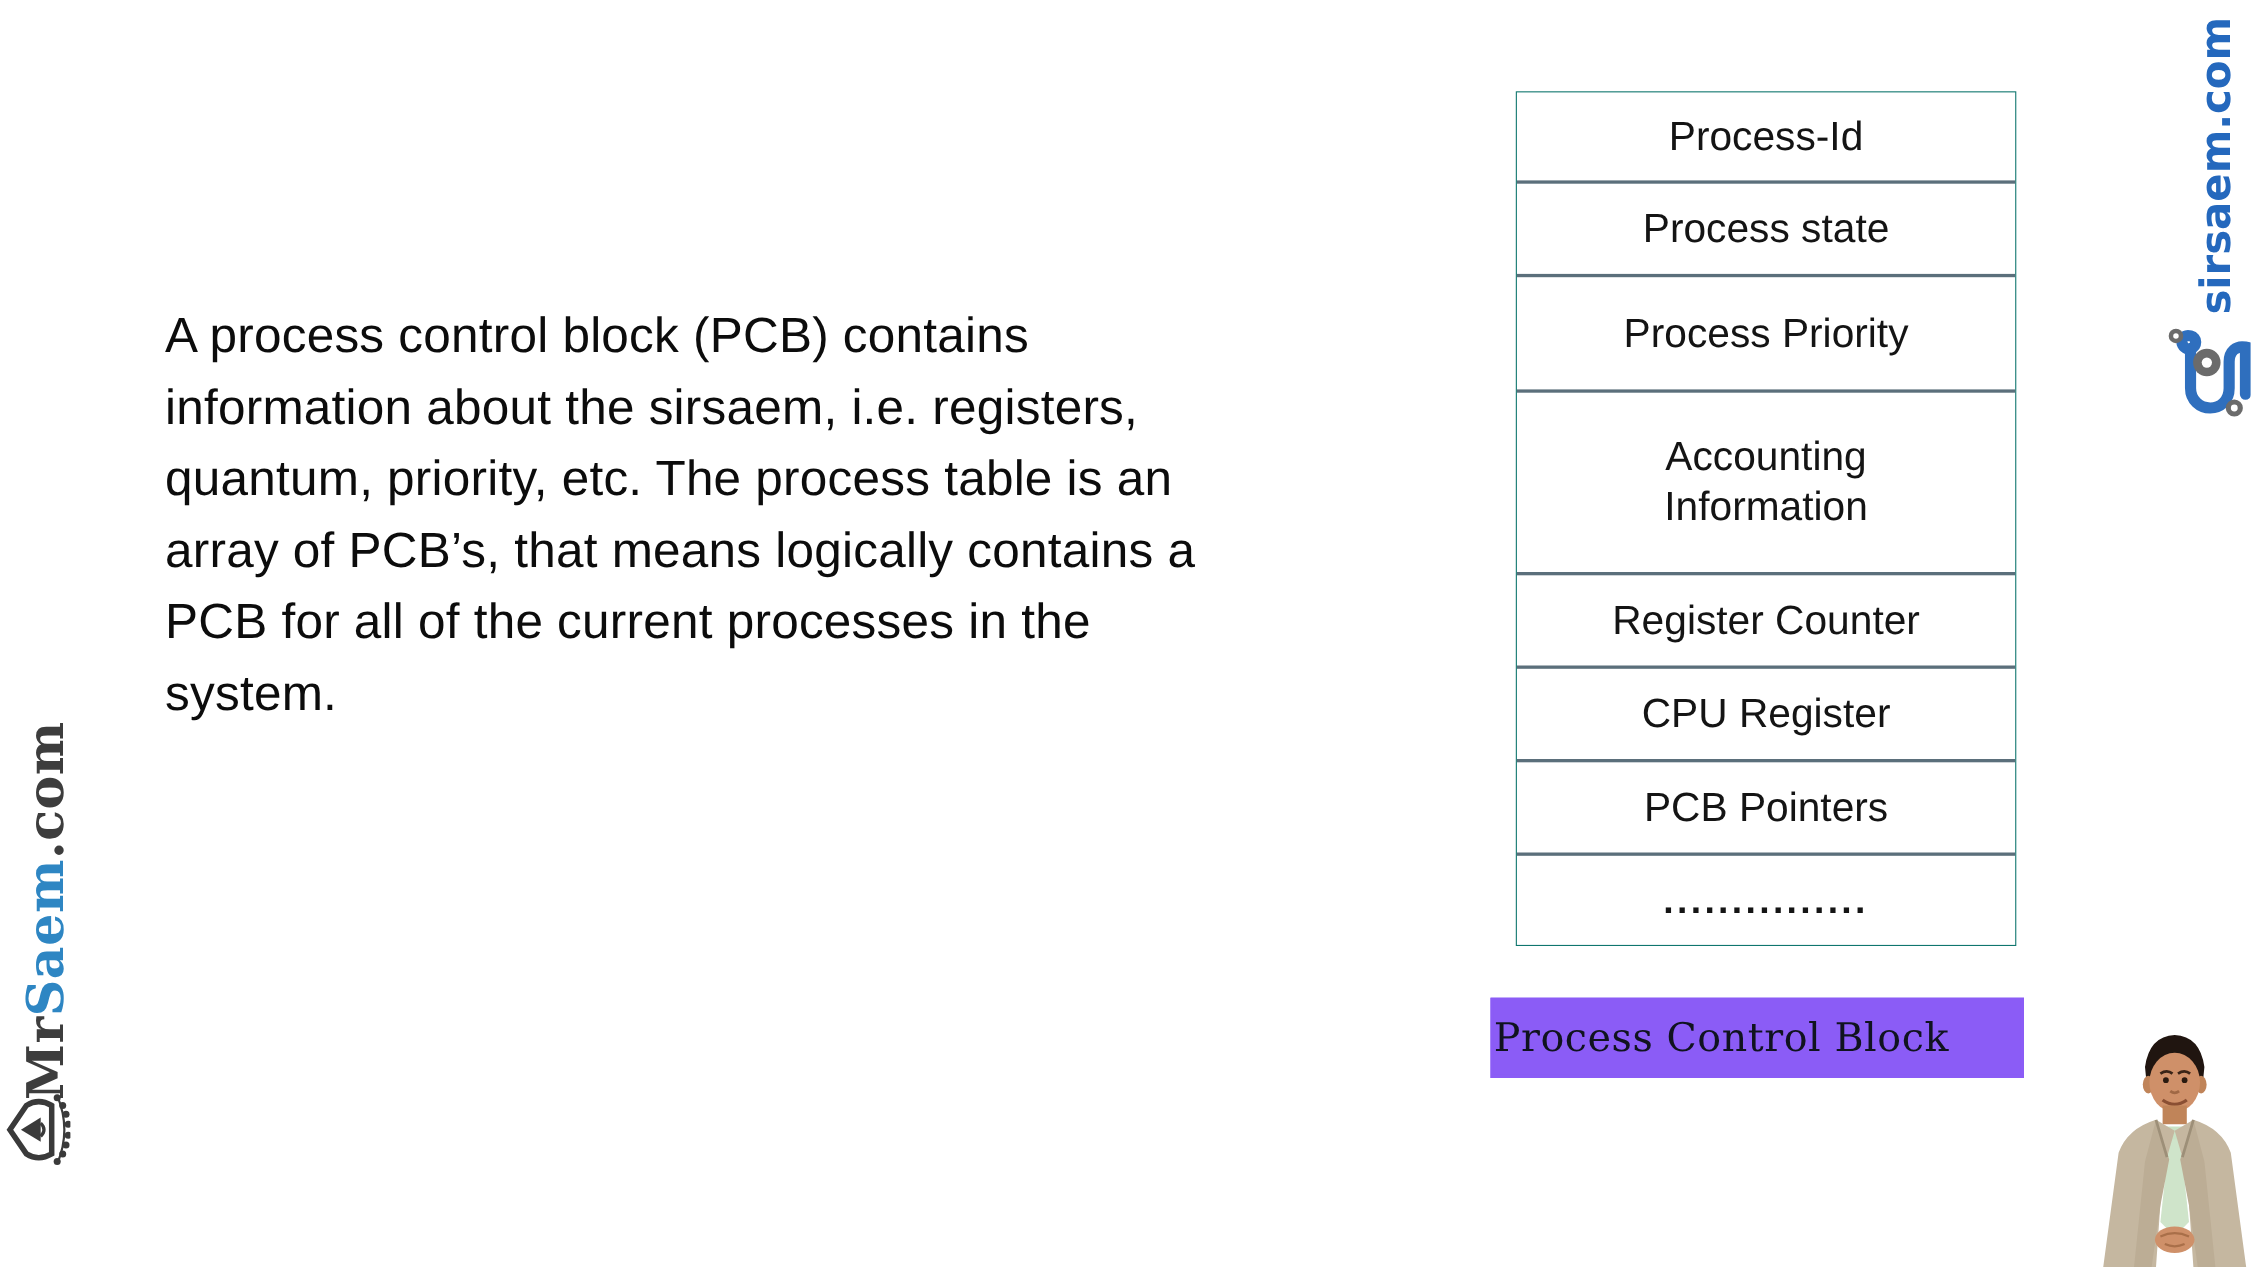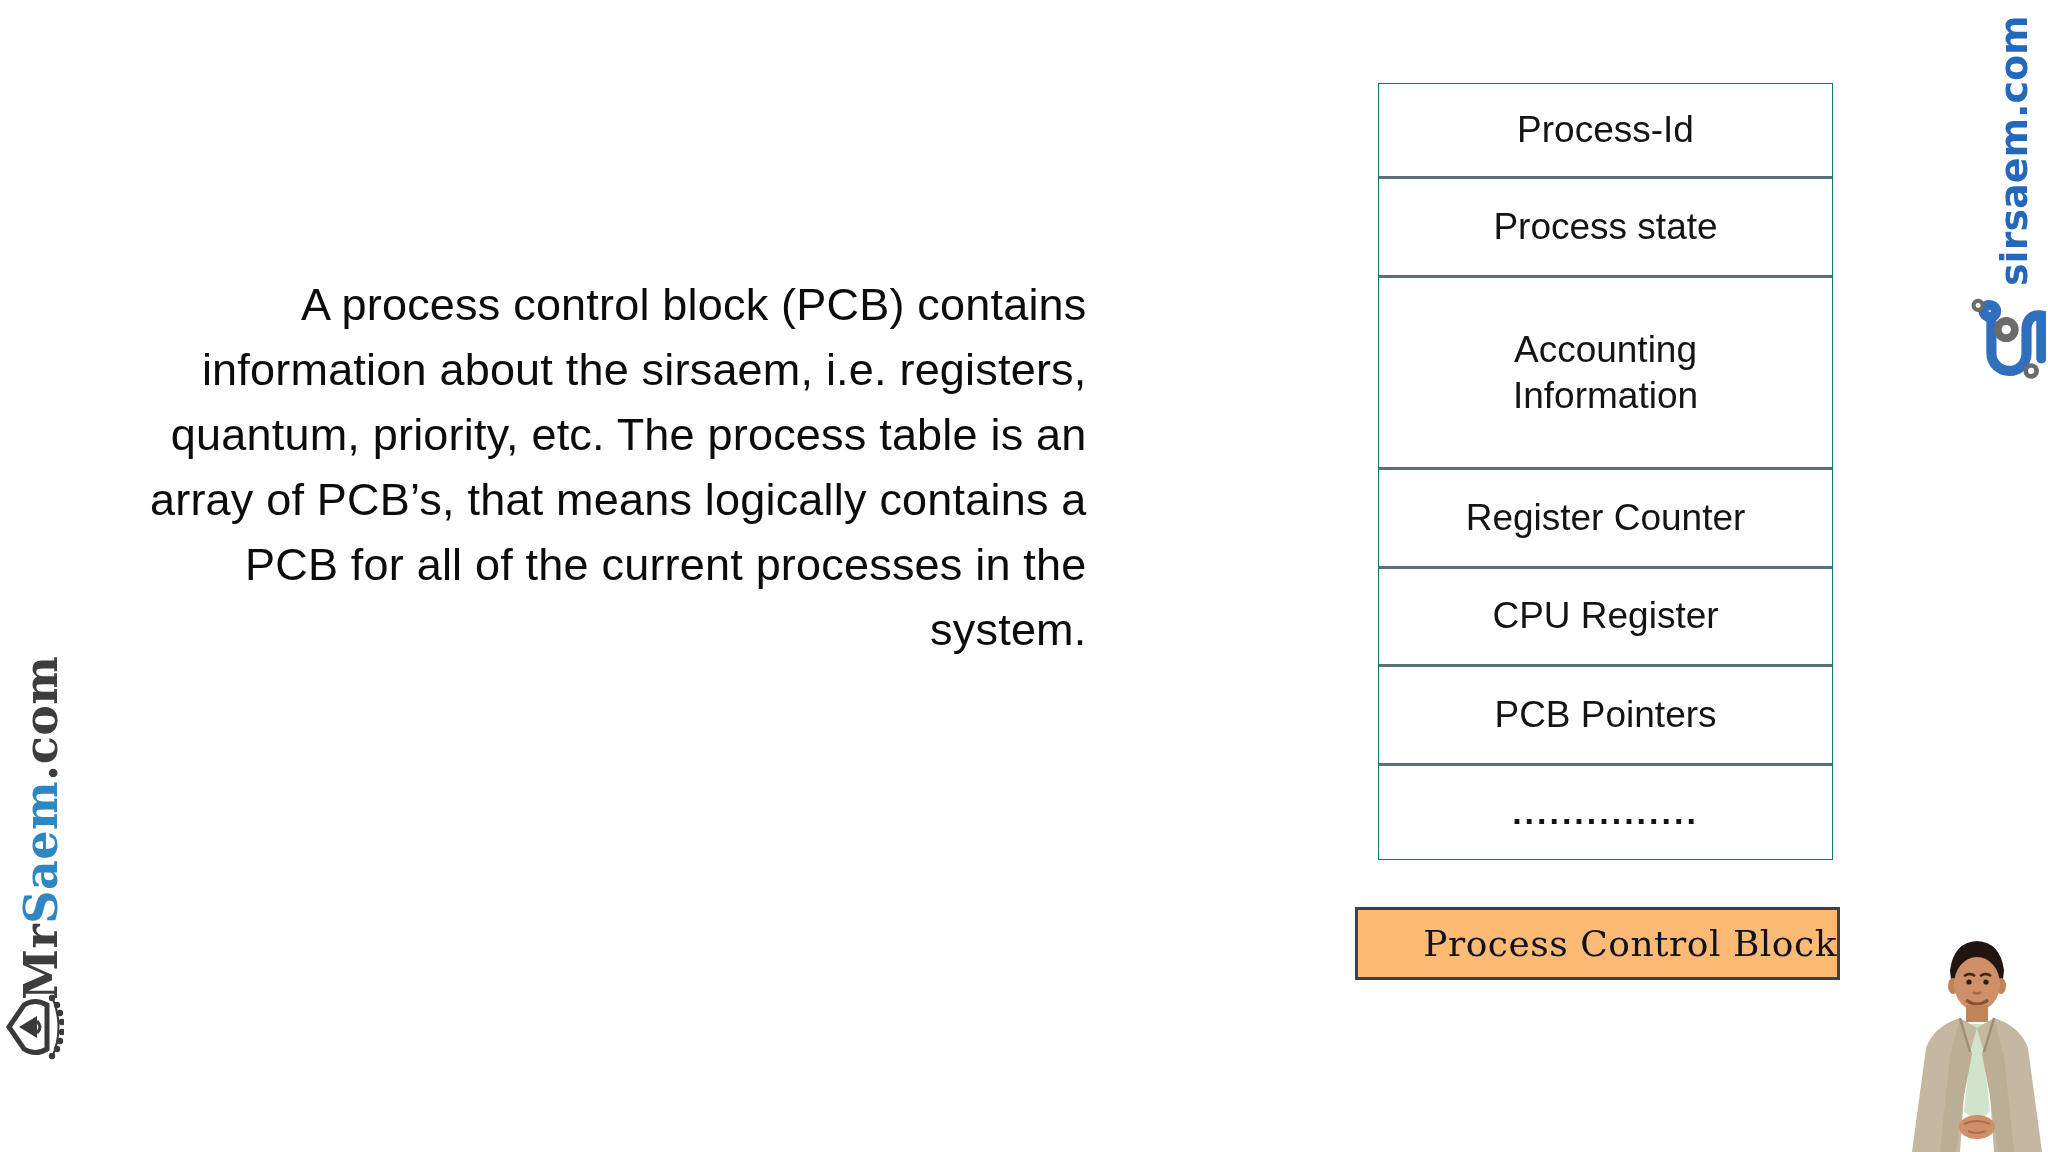--- a/index.html
+++ b/index.html
@@ -15,21 +15,20 @@
   
   .paragraph {
     position: absolute;
     left: 150px;
     top: 272px;
     color: #0c0c0c;
     font-size: 45px;
     line-height: 65px;
     letter-spacing: 0.2px;
     white-space: nowrap;
-    text-align: right;
   }
 
   
   .pcb-table {
     position: absolute;
     left: 1378px;
     top: 83px;
     width: 455px;
     height: 777px;
     box-sizing: border-box;
@@ -51,25 +50,25 @@
   .pcb-row + .pcb-row { border-top: 3px solid #5b6f7b; text-align: center; }
   .pcb-row.dots { font-weight: 700; letter-spacing: 3px; font-size: 34px; }
 
   .pcb-caption {
     position: absolute;
     left: 1355px;
     top: 907px;
     width: 485px;
     height: 73px;
     box-sizing: border-box;
-    background: #fdba74;
-    border: 3px solid #404040;
+    background: #8b5cf6;
+    border: 3px solid #8b5cf6;
     display: flex;
     align-items: center;
-    justify-content: flex-end;
+    justify-content: flex-start;
     font-family: "DejaVu Serif", serif;
     font-size: 36px;
     color: #10131f;
     letter-spacing: 0.5px;
   }
 
   
   .wm-left {
     position: absolute;
     left: 14px;
@@ -114,20 +113,21 @@
     <div>information about the sirsaem, i.e. registers,</div>
     <div>quantum, priority, etc. The process table is an</div>
     <div>array of PCB’s, that means logically contains a</div>
     <div>PCB for all of the current processes in the</div>
     <div>system.</div>
   </div>
 
   <div class="pcb-table">
     <div class="pcb-row" style="flex:82">Process-Id</div>
     <div class="pcb-row" style="flex:85">Process state</div>
+    <div class="pcb-row" style="flex:105">Process Priority</div>
     <div class="pcb-row" style="flex:168">Accounting
 Information</div>
     <div class="pcb-row" style="flex:85">Register Counter</div>
     <div class="pcb-row" style="flex:84">CPU Register</div>
     <div class="pcb-row" style="flex:85">PCB Pointers</div>
     <div class="pcb-row dots" style="flex:83">...............</div>
   </div>
 
   <div class="pcb-caption">
     <span>Process Control Block</span>

